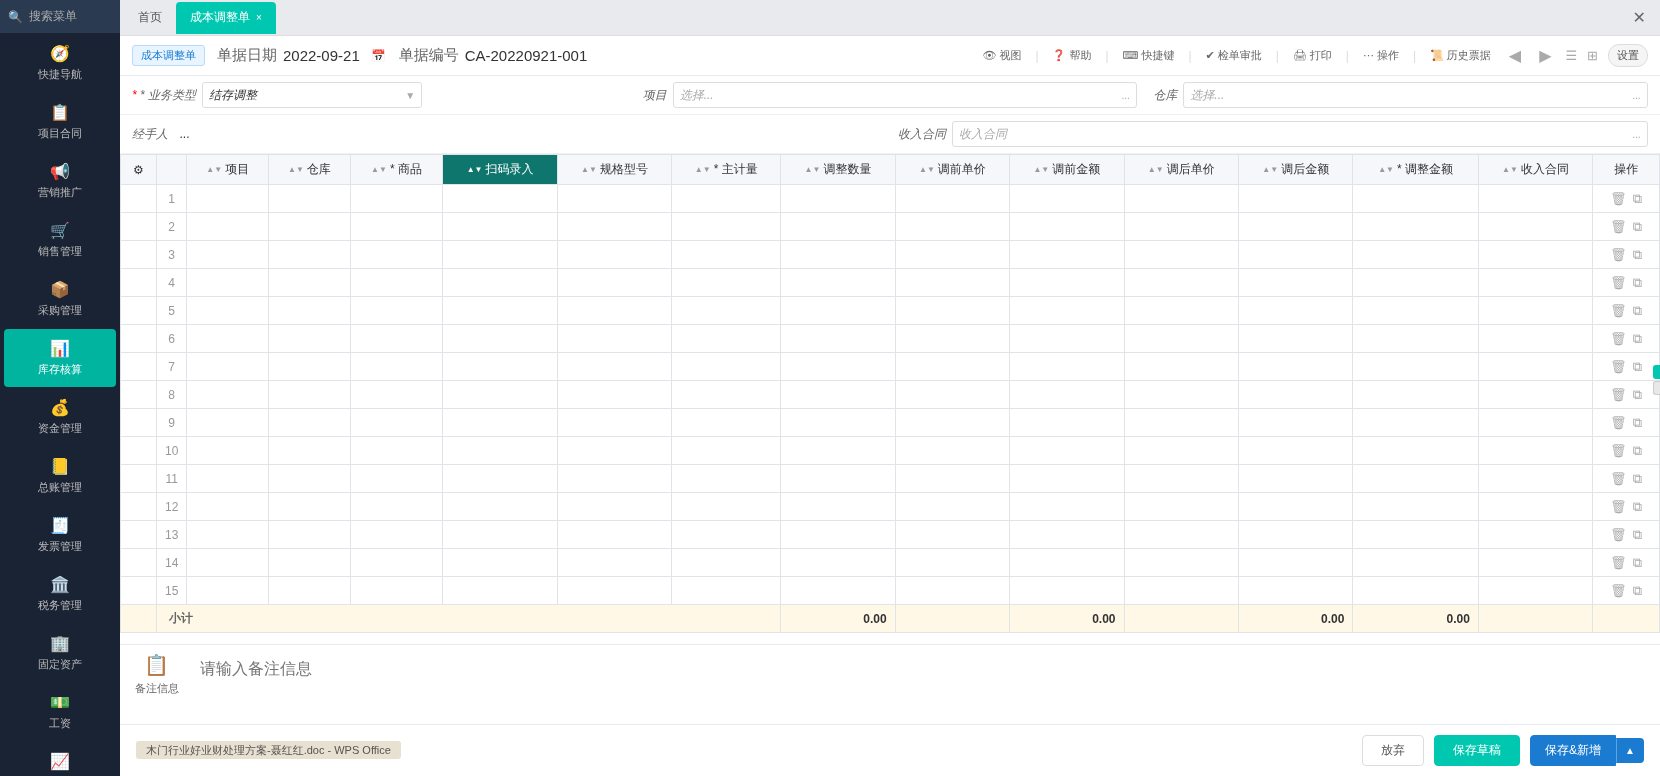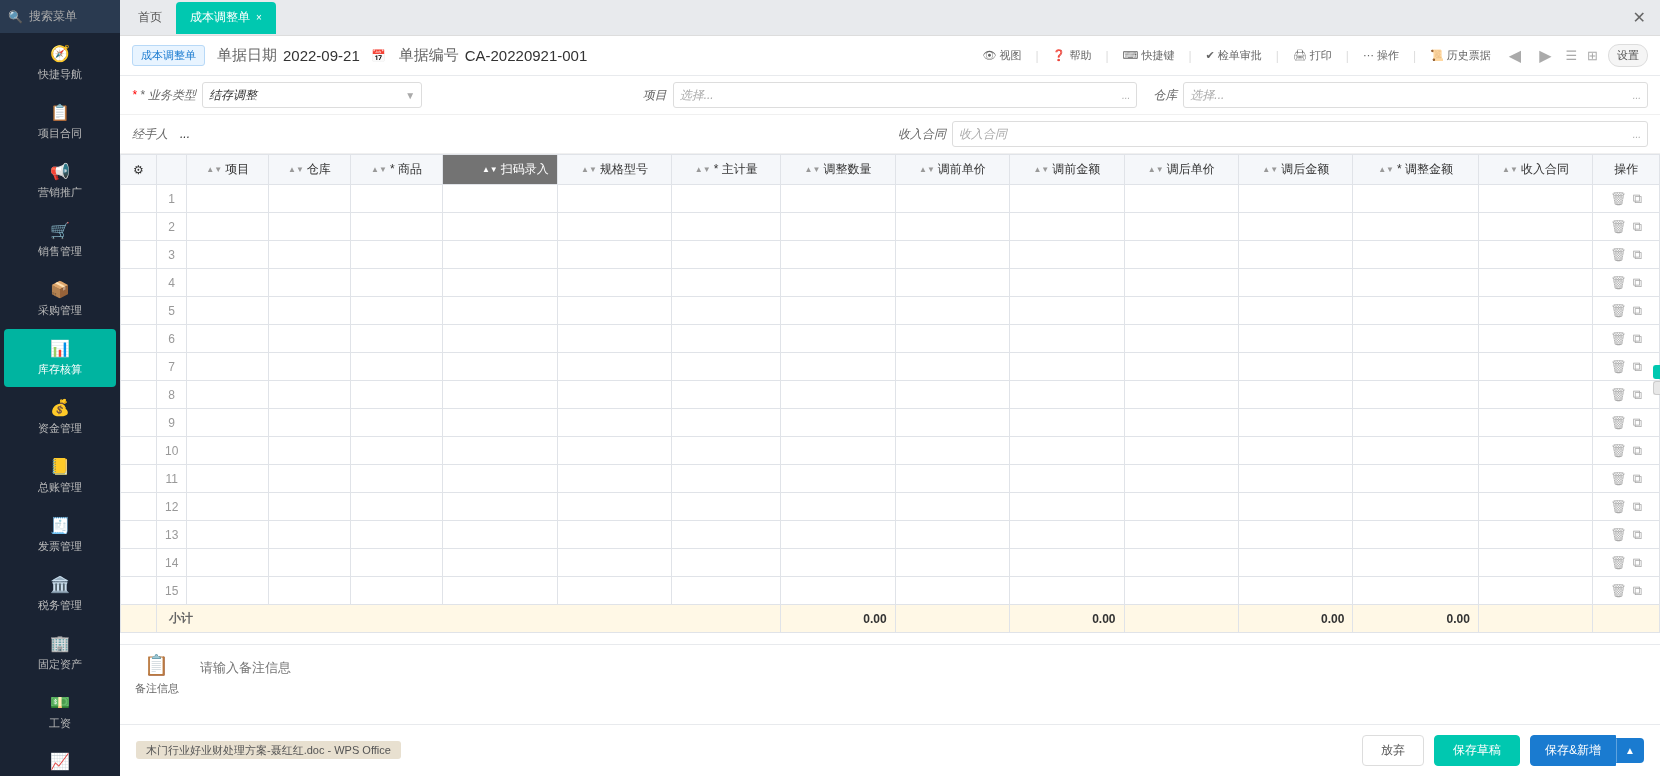--- a/index.html
+++ b/index.html
@@ -153,21 +153,21 @@
     }
     th {
       border: 1px solid #e0e3e8;
       padding: 6px 8px;
       text-align: center;
       font-weight: normal;
       color: #333;
       white-space: nowrap;
       position: relative;
     }
-    th.highlighted { background: #737373; color: #fff; text-align: right; }
+    th.highlighted { background: #0f766e; color: #fff; }
     th .col-sort {
       display: inline-flex;
       flex-direction: column;
       margin-right: 3px;
       font-size: 8px;
       color: #999;
       vertical-align: middle;
       cursor: pointer;
     }
     .settings-col { width: 36px; background: #f5f7fa; }
@@ -203,21 +203,21 @@
       color: #666;
       font-size: 11px;
       cursor: pointer;
       min-width: 50px;
     }
     .remarks-icon { font-size: 20px; color: #555; }
     .remarks-input {
       flex: 1;
       border: none;
       outline: none;
-      font-size: 13px;
+      font-size: 16px;
       color: #000000;
       padding: 6px;
       resize: none;
       background: transparent;
     }
 
     
     .footer {
       display: flex;
       align-items: center;

